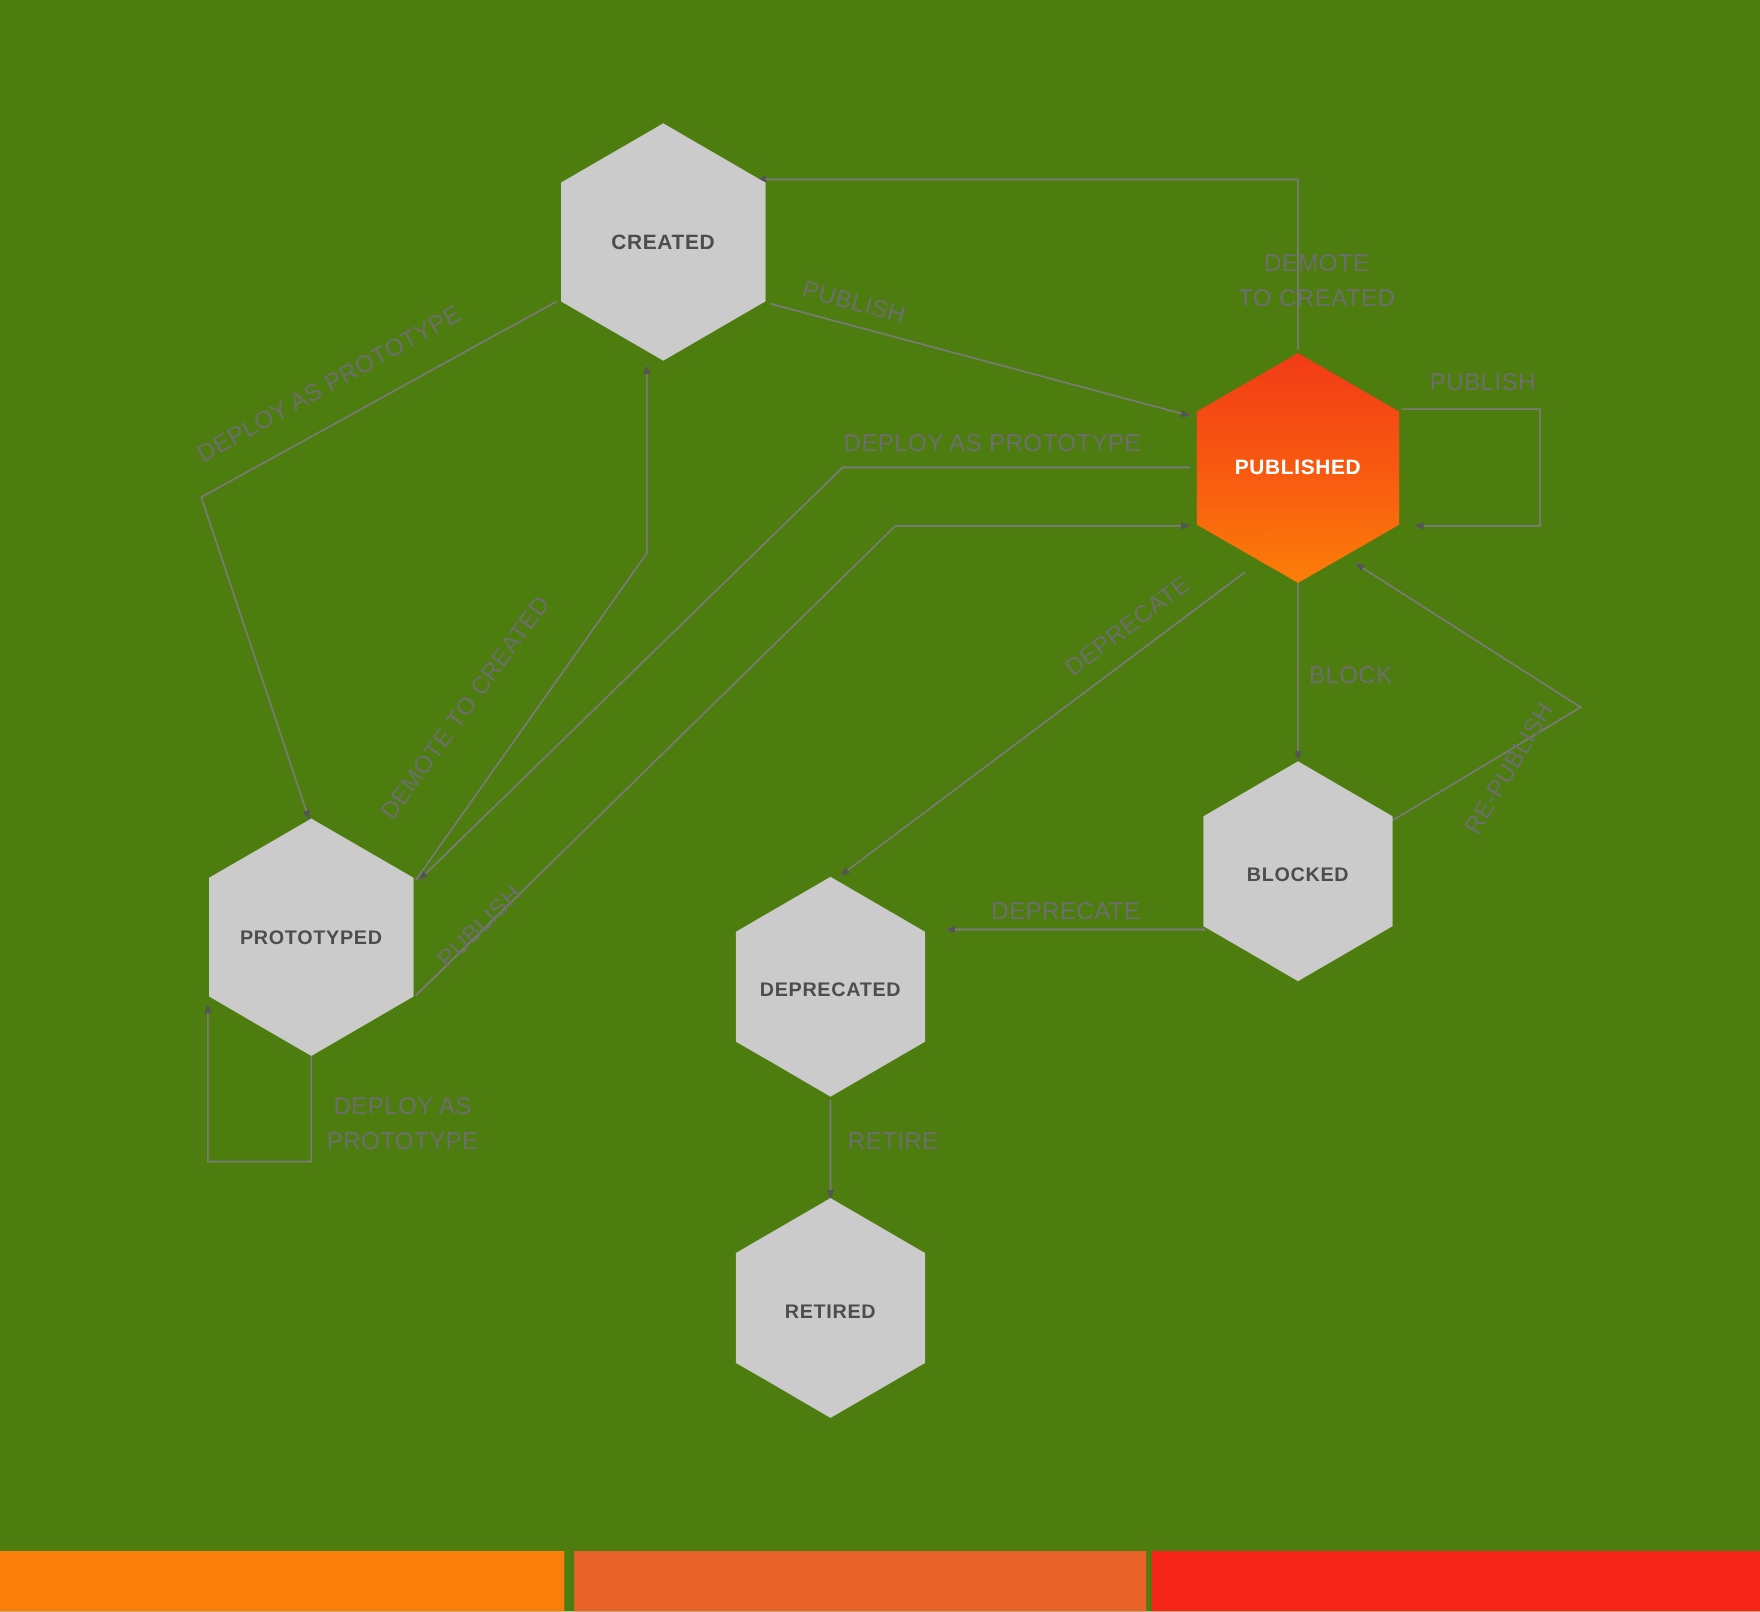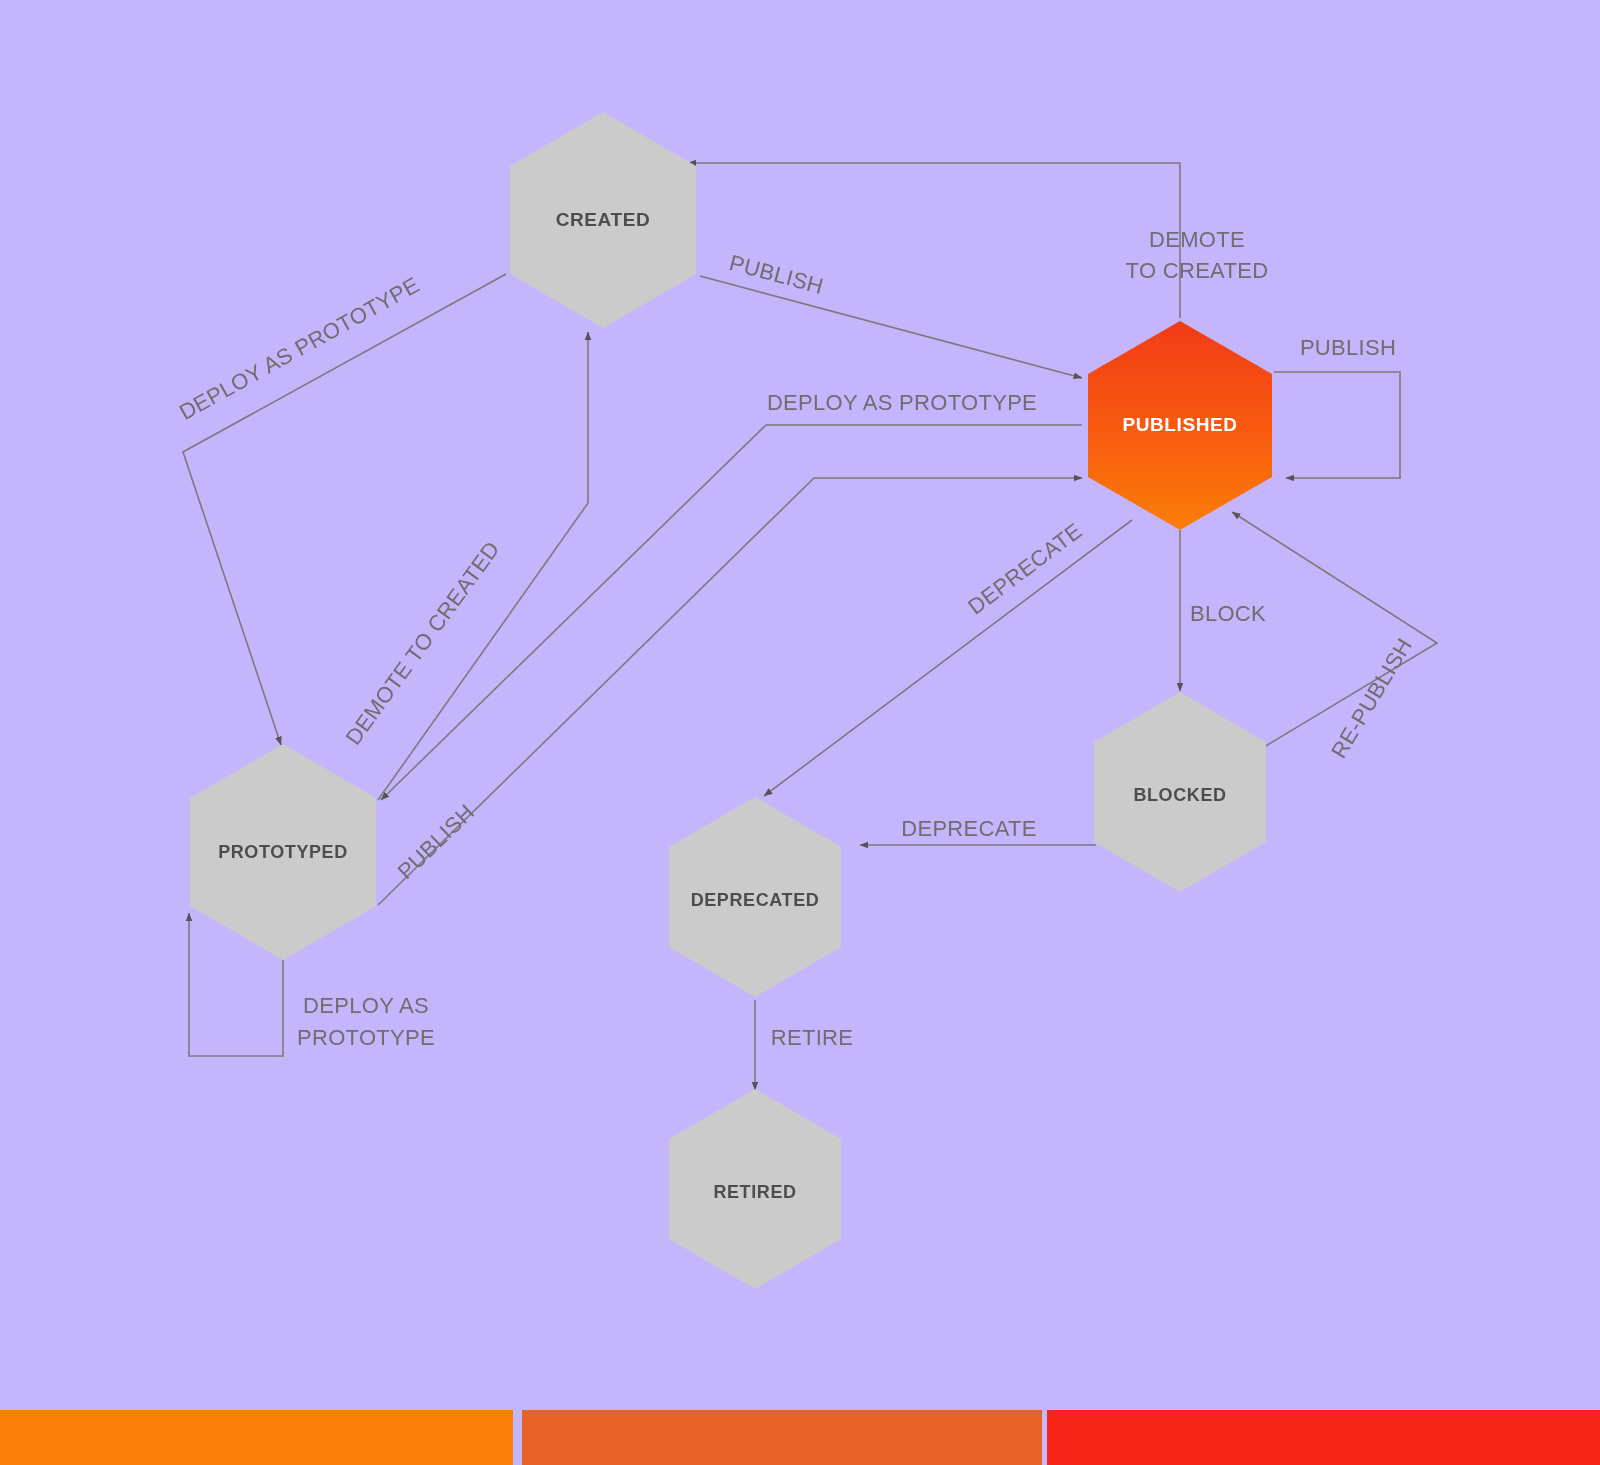--- a/index.html
+++ b/index.html
@@ -4,21 +4,21 @@
 <style>
   html,body{margin:0;padding:0;background:#ffffff;}
   body{
     width:1600px;height:1465px;
     font-family:"Liberation Sans", sans-serif;
     overflow:hidden;
   }
   #canvas{
     position:relative;
     width:1600px;height:1465px;
-    background:#c4b5fd;
+    background:#4d7c0f;
   }
   #diagram{
     position:absolute;
     left:0;top:0;
     width:1600px;height:1400px;
   }
   .hex-label{
     font-weight:bold;
     fill:#4d4d4d;
     text-anchor:middle;

